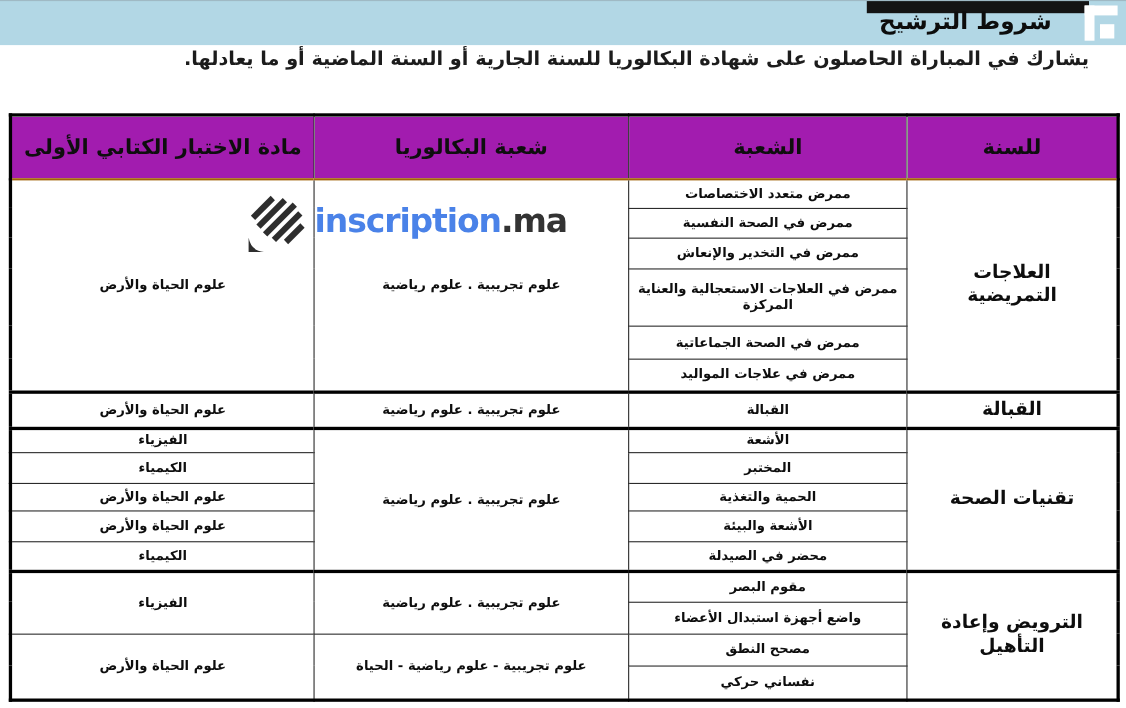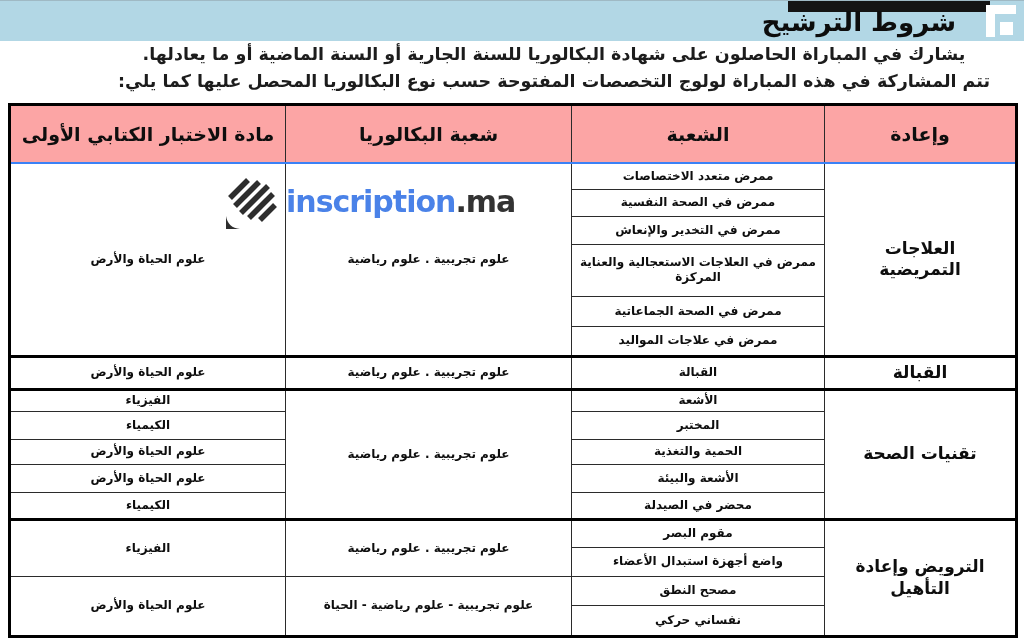--- a/index.html
+++ b/index.html
@@ -12,21 +12,21 @@
   
   .topbar{
     position:absolute;left:0;top:0;width:1024px;height:40px;
     background:#b2d7e5;border-top:1px solid #9fb9c4;
   }
   .black-strip{
     position:absolute;left:788px;top:0;width:202px;height:11px;background:#141414;
   }
   .title{
     position:absolute;right:68px;top:6px;margin:0;
-    font-size:26px;font-weight:bold;color:#0d0d0d;letter-spacing:0;
+    font-size:21px;font-weight:bold;color:#0d0d0d;letter-spacing:0;
   }
   .corner-icon{position:absolute;right:8px;top:4px;width:30px;height:32px;}
   .ci-corner{
     position:absolute;left:0;top:0;width:30px;height:32px;
     border-top:9px solid #fff;border-left:9px solid #fff;box-sizing:border-box;
   }
   .ci-square{
     position:absolute;right:3px;bottom:2px;width:13px;height:13px;background:#fff;
   }
 
@@ -38,21 +38,21 @@
   table.cond{
     position:absolute;left:8px;top:103px;width:1007px;
     border-collapse:collapse;table-layout:fixed;direction:rtl;
     border:3px solid #000;
   }
   table.cond th, table.cond td{
     border:1px solid #2b2b2b;text-align:center;vertical-align:middle;
     padding:1px 5px;font-weight:bold;color:#0e0e0e;overflow:hidden;
   }
   table.cond th{
-    background:#fca5a5;height:54px;font-size:19px;border-bottom:2px solid #3b82f6;
+    background:#a21caf;height:54px;font-size:19px;border-bottom:2px solid #a16207;
   }
   td{font-size:12px;line-height:1.25;}
   td.track{font-size:17px;margin-left:28px;}
   .tk{border-top:3px solid #000 !important;}
   .cellspan{display:inline-block;}
   .w95{max-width:95px;}
   .w130{max-width:130px;}
   .w245{max-width:245px;}
 
   
@@ -73,33 +73,32 @@
     <div class="black-strip"></div>
     <h1 class="title">شروط الترشيح</h1>
     <div class="corner-icon">
       <span class="ci-corner"></span>
       <span class="ci-square"></span>
     </div>
   </div>
 
   <div class="intro">
     <p>يشارك في المباراة الحاصلون على شهادة البكالوريا للسنة الجارية أو السنة الماضية أو ما يعادلها.</p>
-    <p>تتم المشاركة في هذه المباراة لولوج التخصصات المفتوحة حسب نوع البكالوريا المحصل عليها كما يلي:</p>
   </div>
 
   <table class="cond">
     <colgroup>
       <col style="width:192px">
         <col style="width:253px">
         <col style="width:286px">
         <col style="width:276px">
     </colgroup>
     <tbody>
         <tr>
-      <th>وإعادة</th>
+      <th>للسنة</th>
       <th>الشعبة</th>
       <th>شعبة البكالوريا</th>
       <th>مادة الاختبار الكتابي الأولى</th>
     </tr>
 
     <tr style="height:26px">
       <td class="track" rowspan="6"><span class="cellspan w95">العلاجات التمريضية</span></td>
       <td>ممرض متعدد الاختصاصات</td>
       <td rowspan="6">علوم تجريبية . علوم رياضية</td>
       <td rowspan="6">علوم الحياة والأرض</td>

